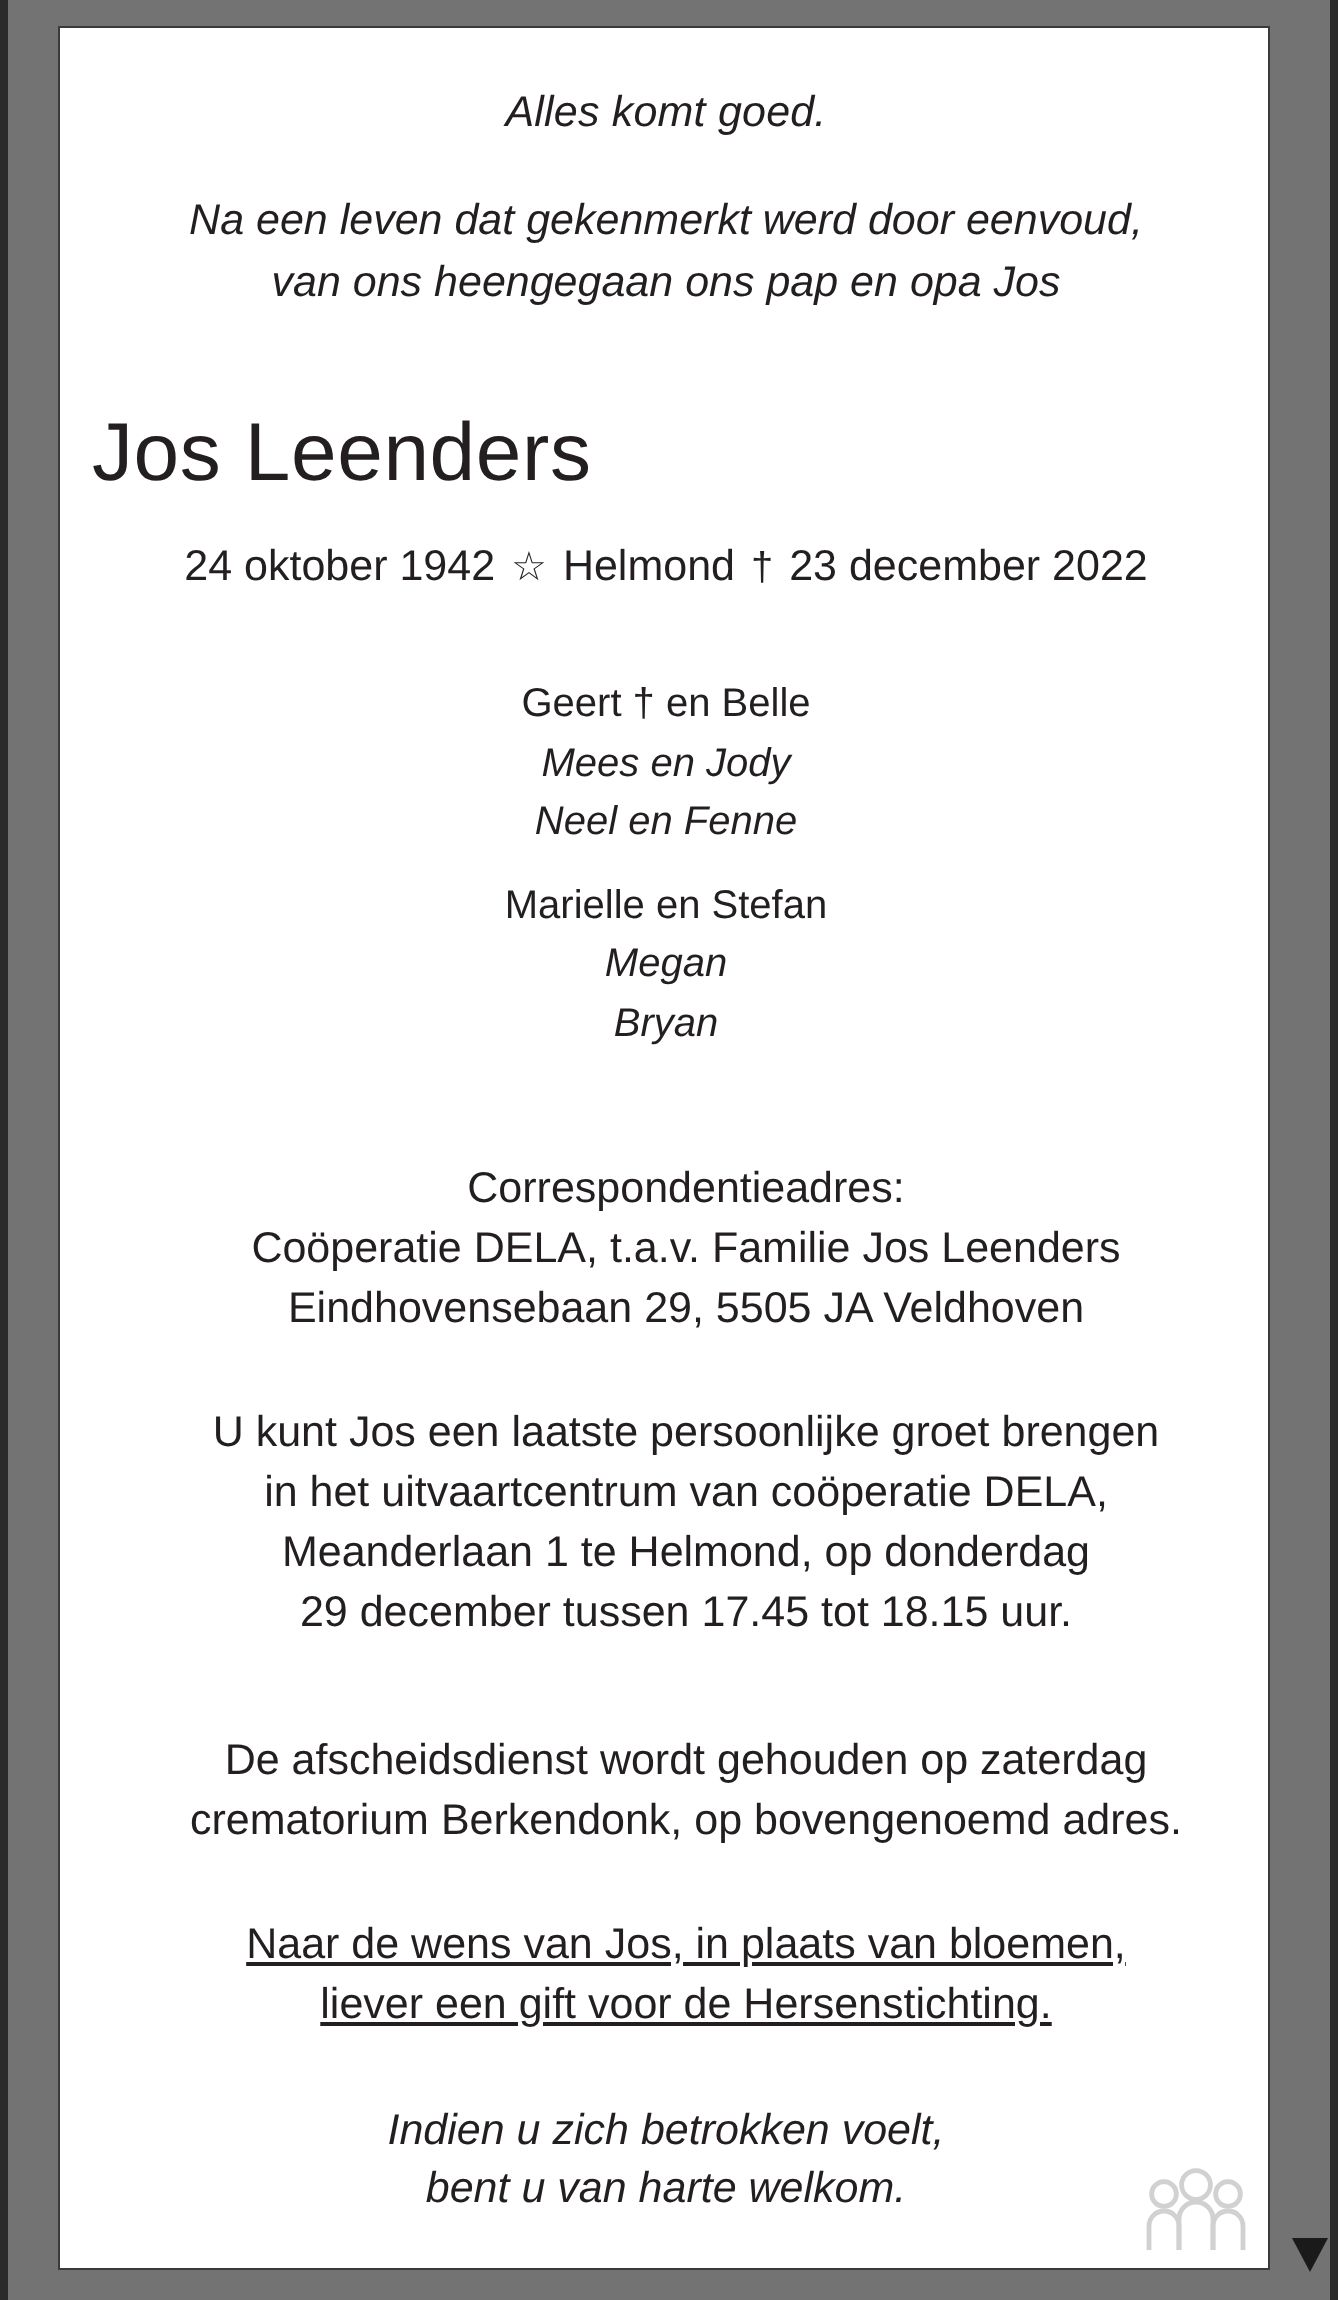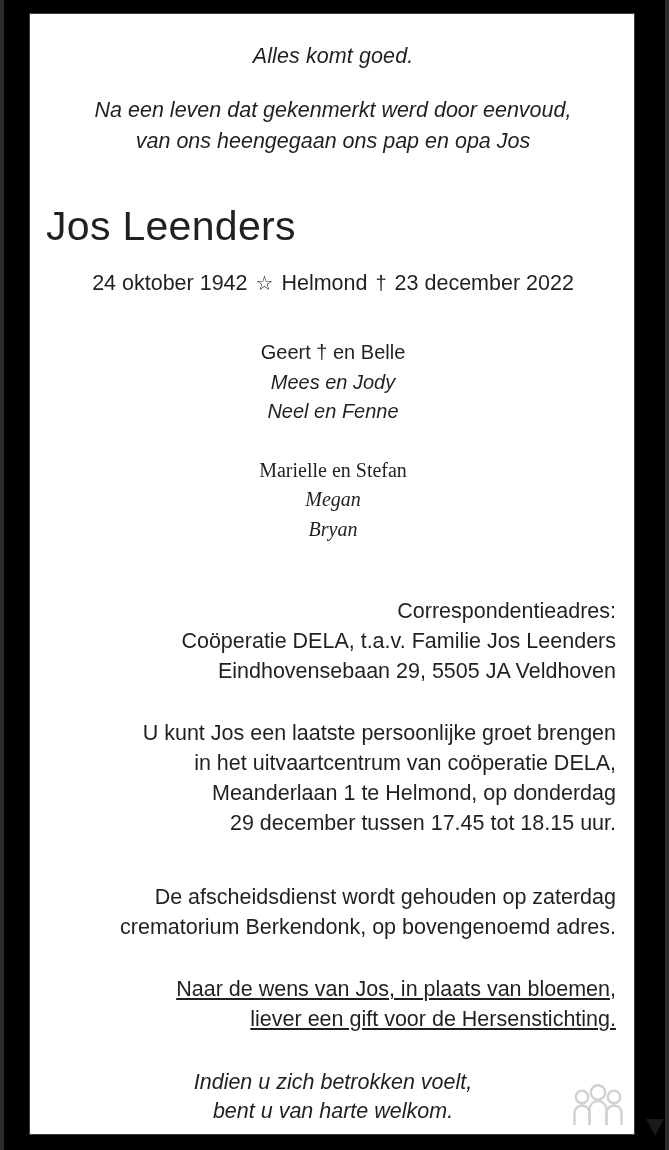--- a/index.html
+++ b/index.html
@@ -14,21 +14,21 @@
     font-family: "Liberation Sans", sans-serif;
     color: #231f20;
   }
 
   
   #page {
     position: relative;
     width: 669px;
     height: 1150px;
     box-sizing: border-box;
-    background: #000000;
+    background: #737373;
     border-left: 4px solid #2b2b2b;
     border-right: 4px solid #2b2b2b;
   }
 
   
   #card-frame {
     position: absolute;
     left: 25px;
     top: 13px;
     width: 606px;
@@ -89,29 +89,29 @@
     display: flex;
     flex-direction: column;
     align-items: center;
   }
   .family-group {
     text-align: center;
     font-size: 20px;
     line-height: 29.5px;
     width: 215px;
   }
-  .family-group + .family-group { margin-top: 29px; font-family: Liberation Serif, serif; }
+  .family-group + .family-group { margin-top: 12px; }
   .family-head  { font-style: normal; }
   .family-child { font-style: italic; }
 
   
   .para {
     font-size: 21.5px;
     line-height: 30px;
-    text-align: right;
+    text-align: center;
     padding-left: 24px;
     padding-right: 4px;
   }
   .para-addr  { margin-top: 52px; }
   .para-visit { margin-top: 32px; }
   .para-serv  { margin-top: 44px; }
   .para-gift  { margin-top: 32px; text-decoration: underline; }
 
   .closing {
     font-style: italic;

